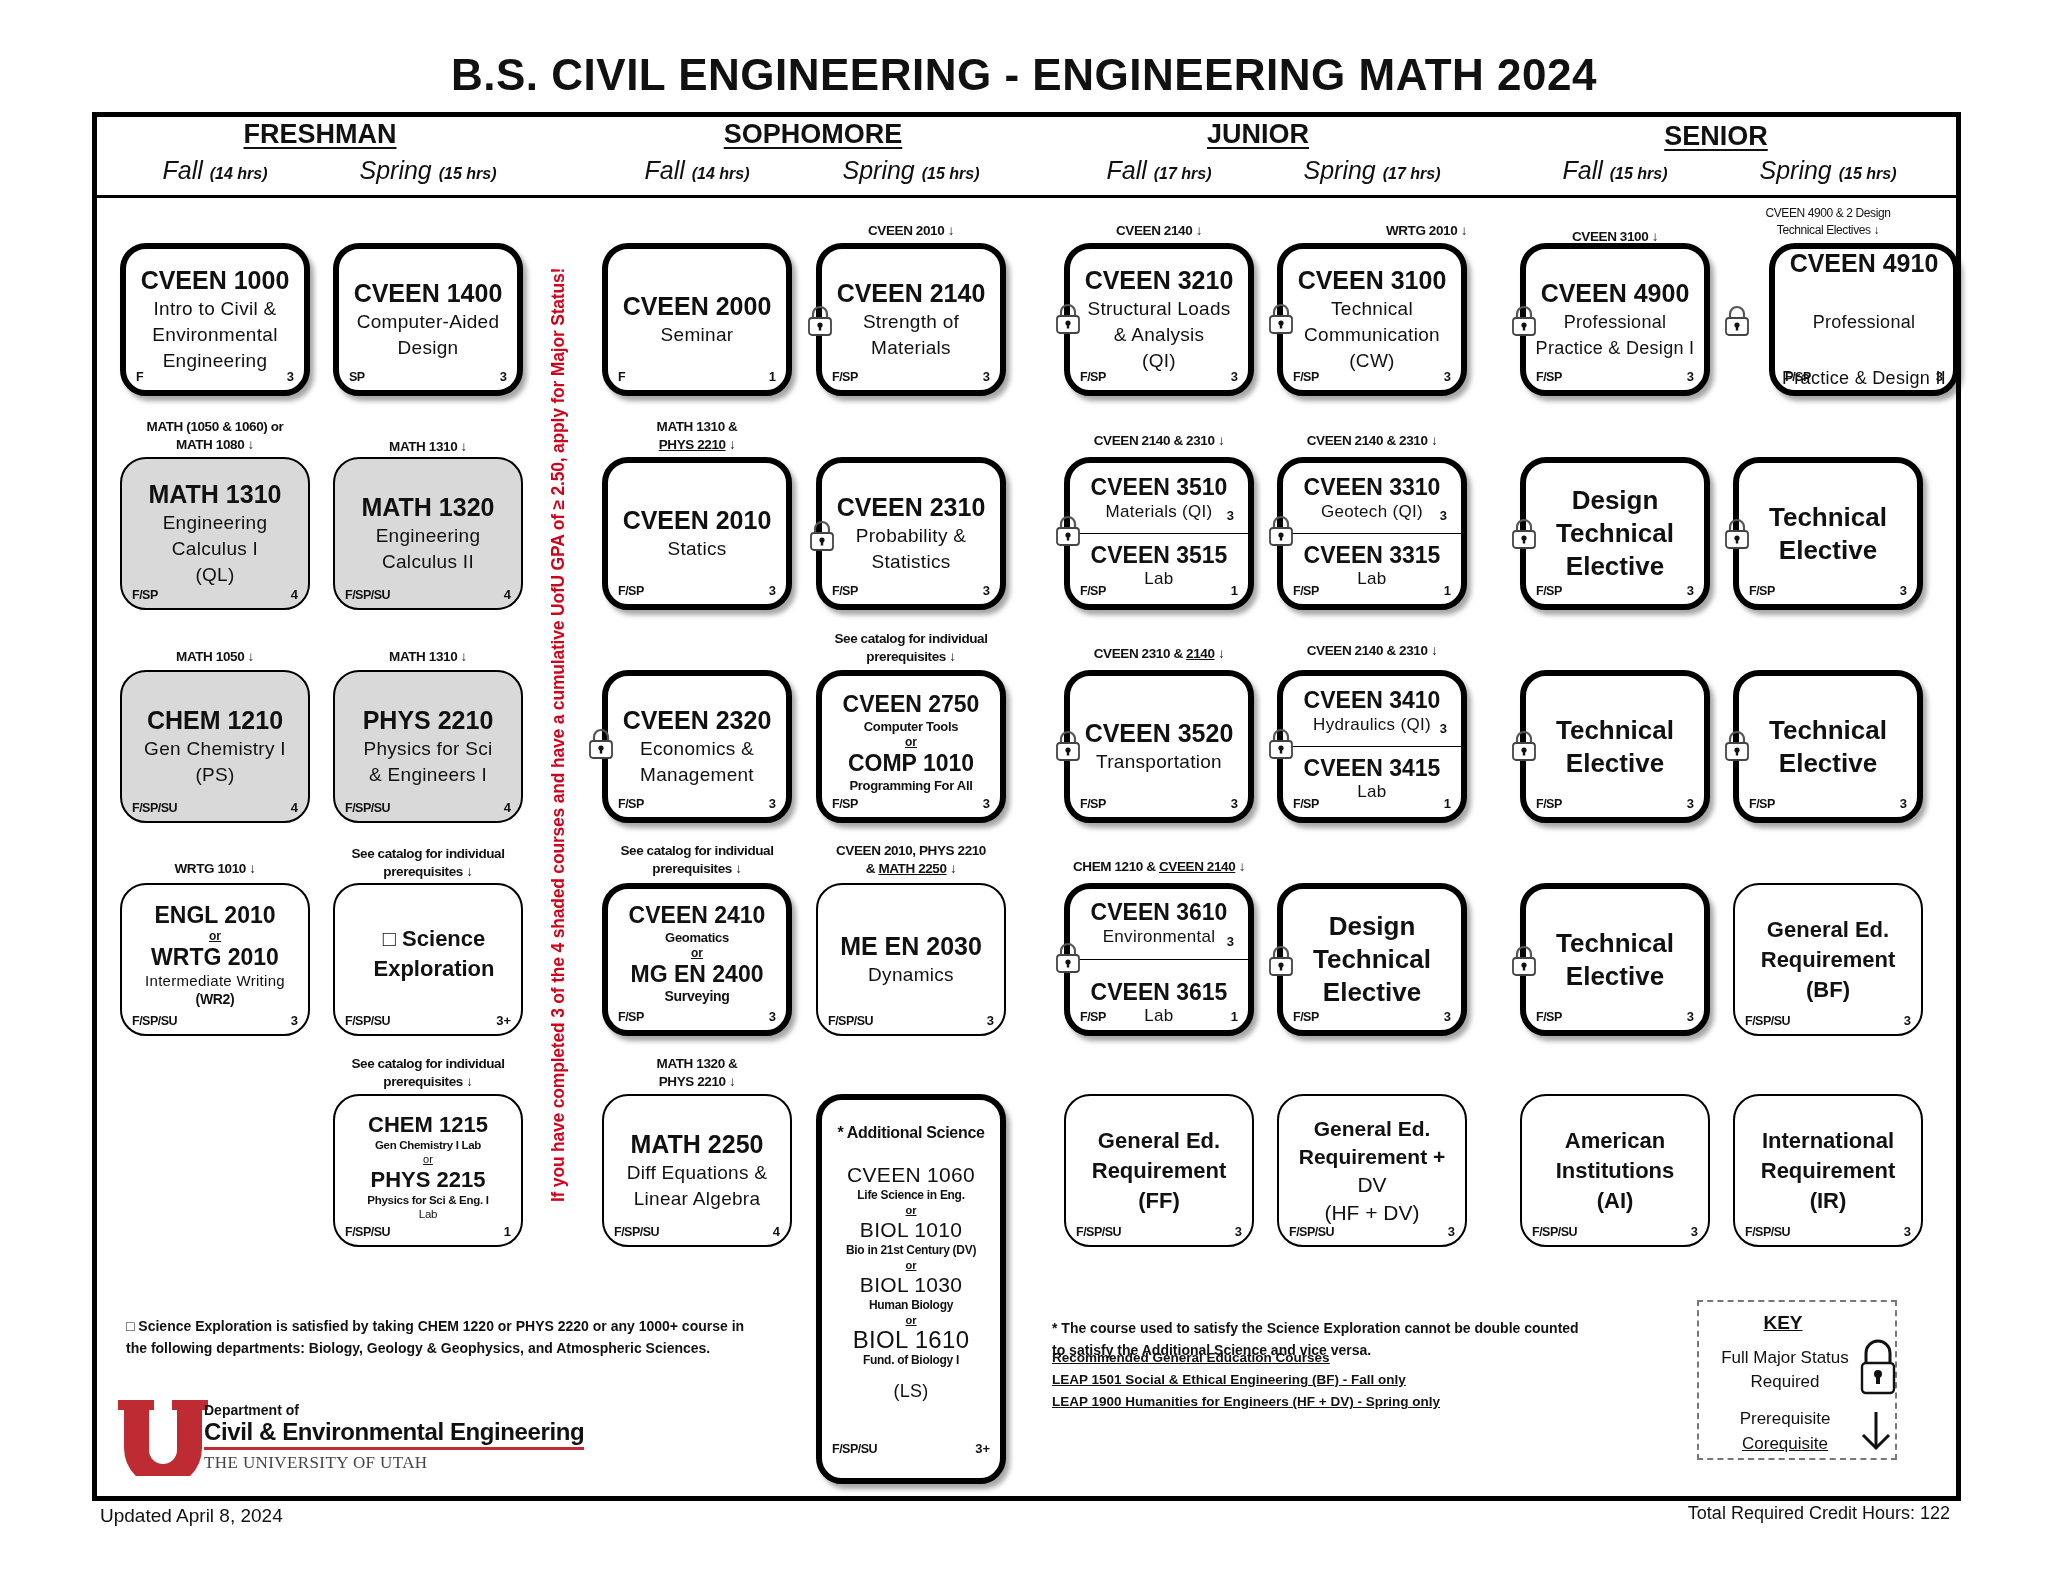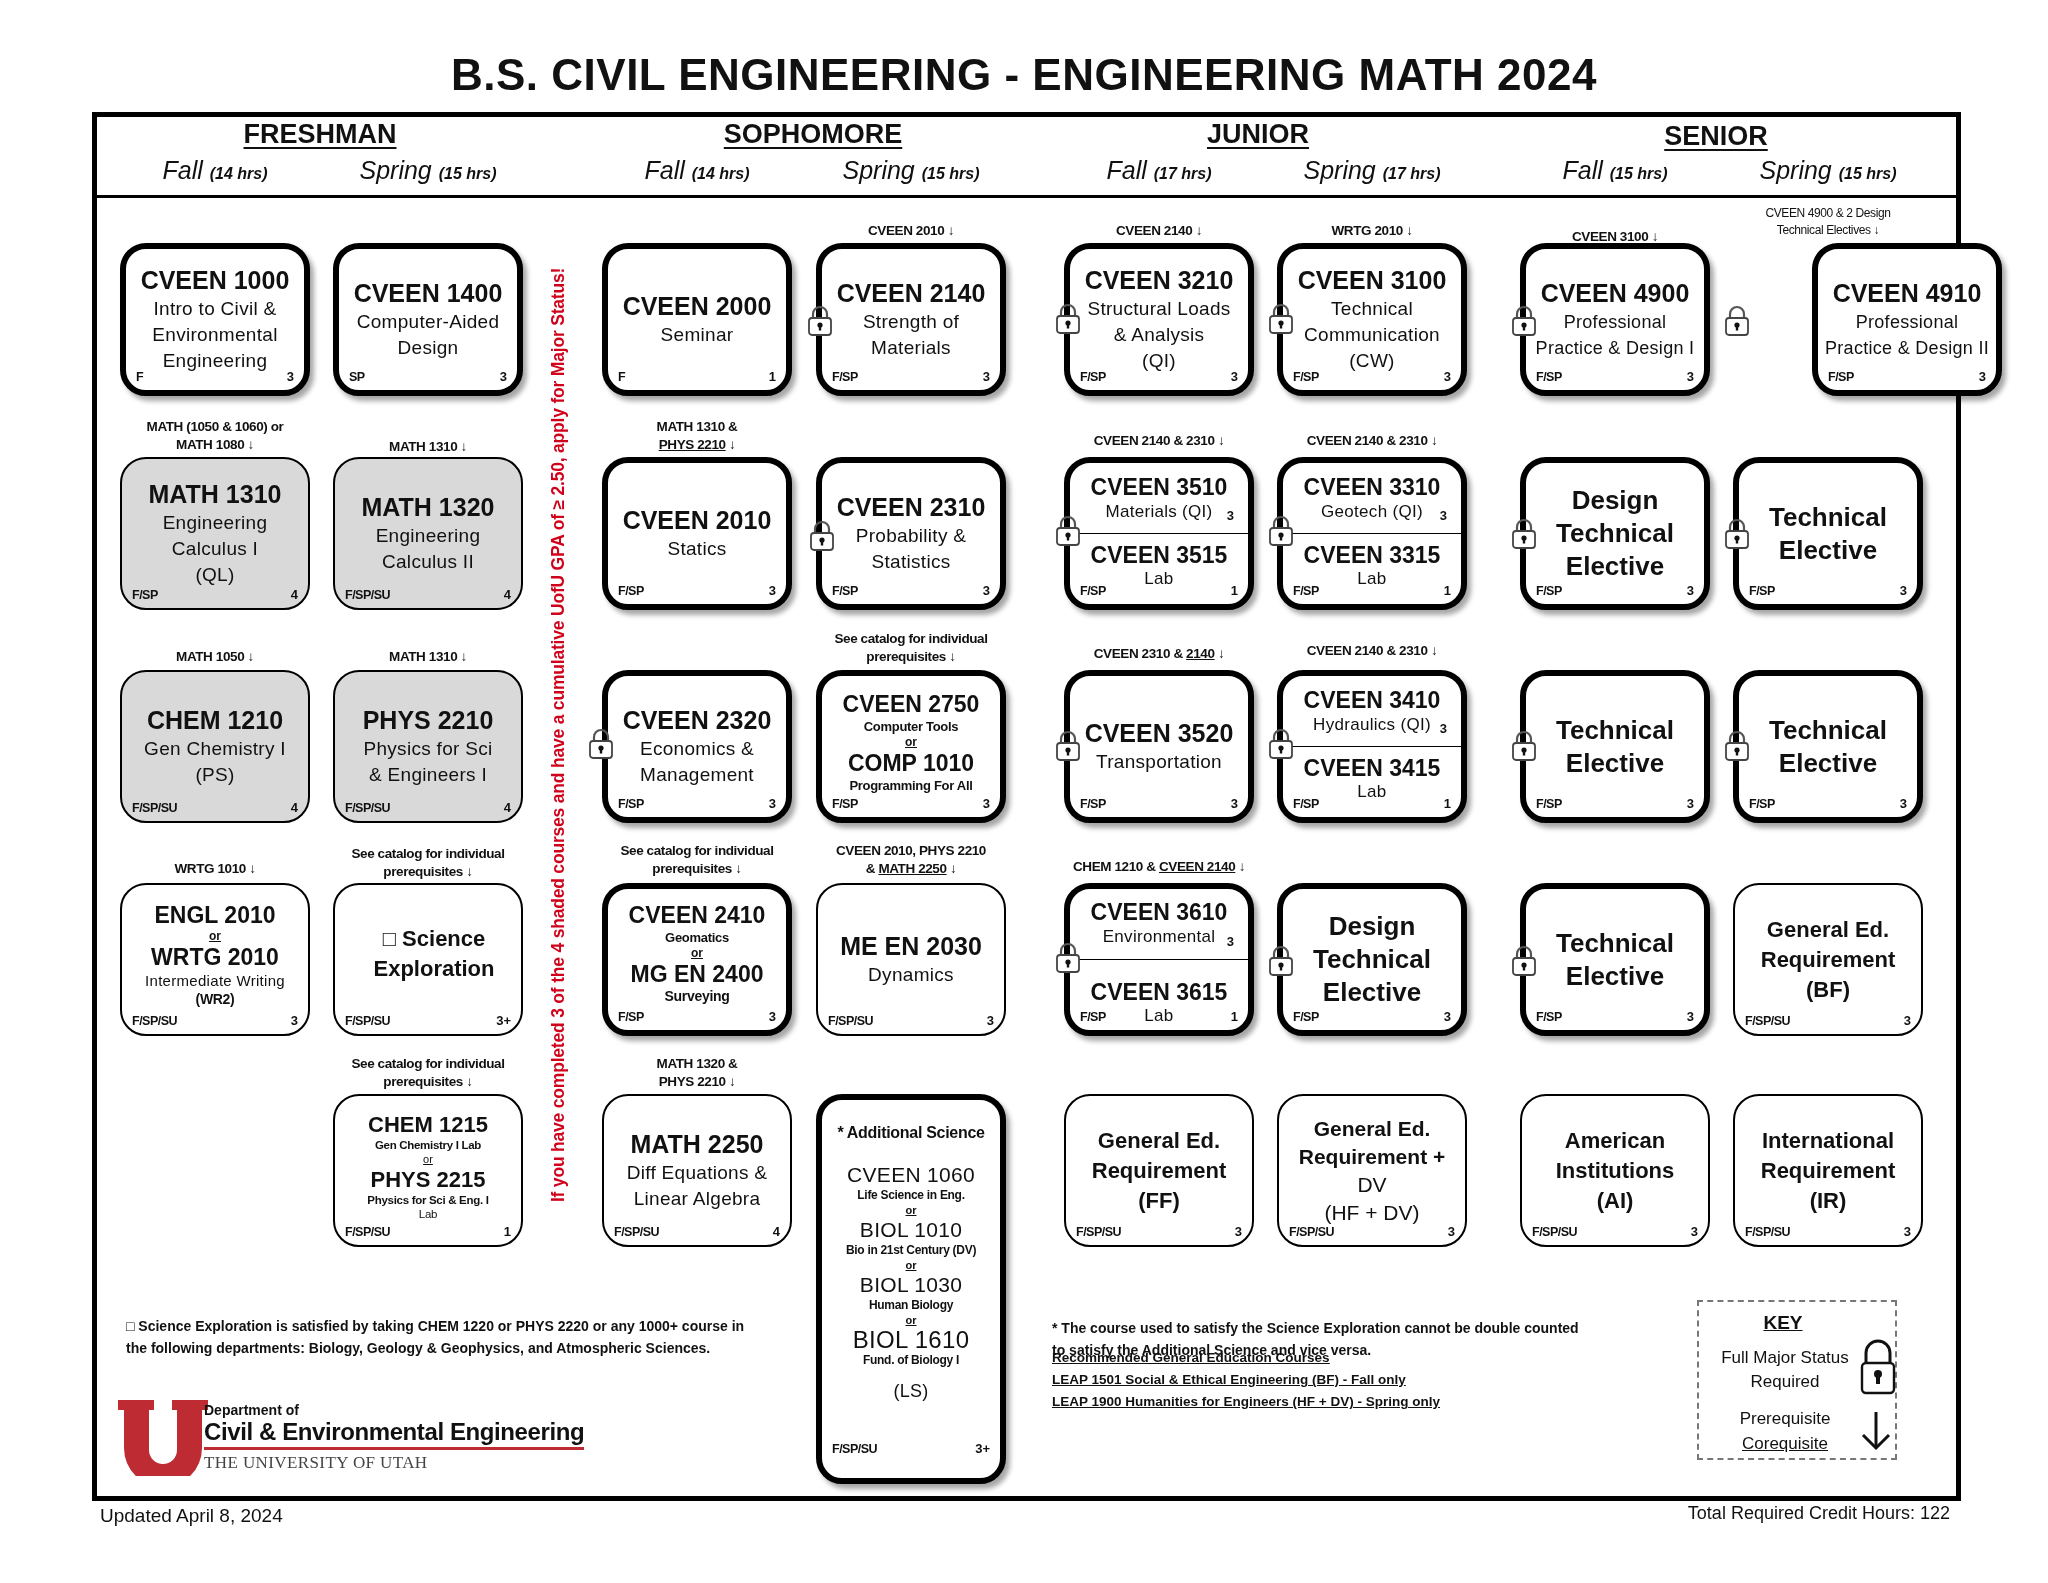--- a/index.html
+++ b/index.html
@@ -346,21 +346,21 @@
   </svg>
 
 <div class="abs box thin" style="left:1064px;top:1094px;">
   <div class="mid">General Ed.</div>
   <div class="mid">Requirement</div>
   <div class="mid">(FF)</div>
   <span class="sem">F/SP/SU</span>
   <span class="cr">3</span>
 </div>
 
-<div class="abs prereq" style="left:1277px;top:222px;width:190px;">WRTG 2010 ↓</div>
+<div class="abs prereq" style="left:1277px;top:222px;width:190px;text-align:right;">WRTG 2010 ↓</div>
 <div class="abs box" style="left:1277px;top:243px;">
   <div class="code">CVEEN 3100</div>
   <div class="name">Technical</div>
   <div class="name">Communication</div>
   <div class="name">(CW)</div>
   <span class="sem">F/SP</span>
   <span class="cr">3</span>
 </div>
 <svg class="lock" style="left:1268px;top:303px;">
     <use href="#lock-sym"></use>
@@ -470,21 +470,21 @@
   <div class="mid">Institutions</div>
   <div class="mid">(AI)</div>
   <span class="sem">F/SP/SU</span>
   <span class="cr">3</span>
 </div>
 
 <div class="abs prereq small" style="left:1718px;top:205px;width:220px;">
     <div>CVEEN 4900 &amp; 2 Design</div>
     <div>Technical Electives ↓</div>
   </div>
-<div class="abs box" style="left:1812px;top:243px;">
+<div class="abs box" style="left:1769px;top:243px;gap:30px;">
   <div class="code">CVEEN 4910</div>
   <div class="name" style="font-size:18px;">Professional</div>
   <div class="name" style="font-size:18px;">Practice &amp; Design II</div>
   <span class="sem">F/SP</span>
   <span class="cr">3</span>
 </div>
 <svg class="lock" style="left:1724px;top:305px;">
     <use href="#lock-sym"></use>
   </svg>
 

